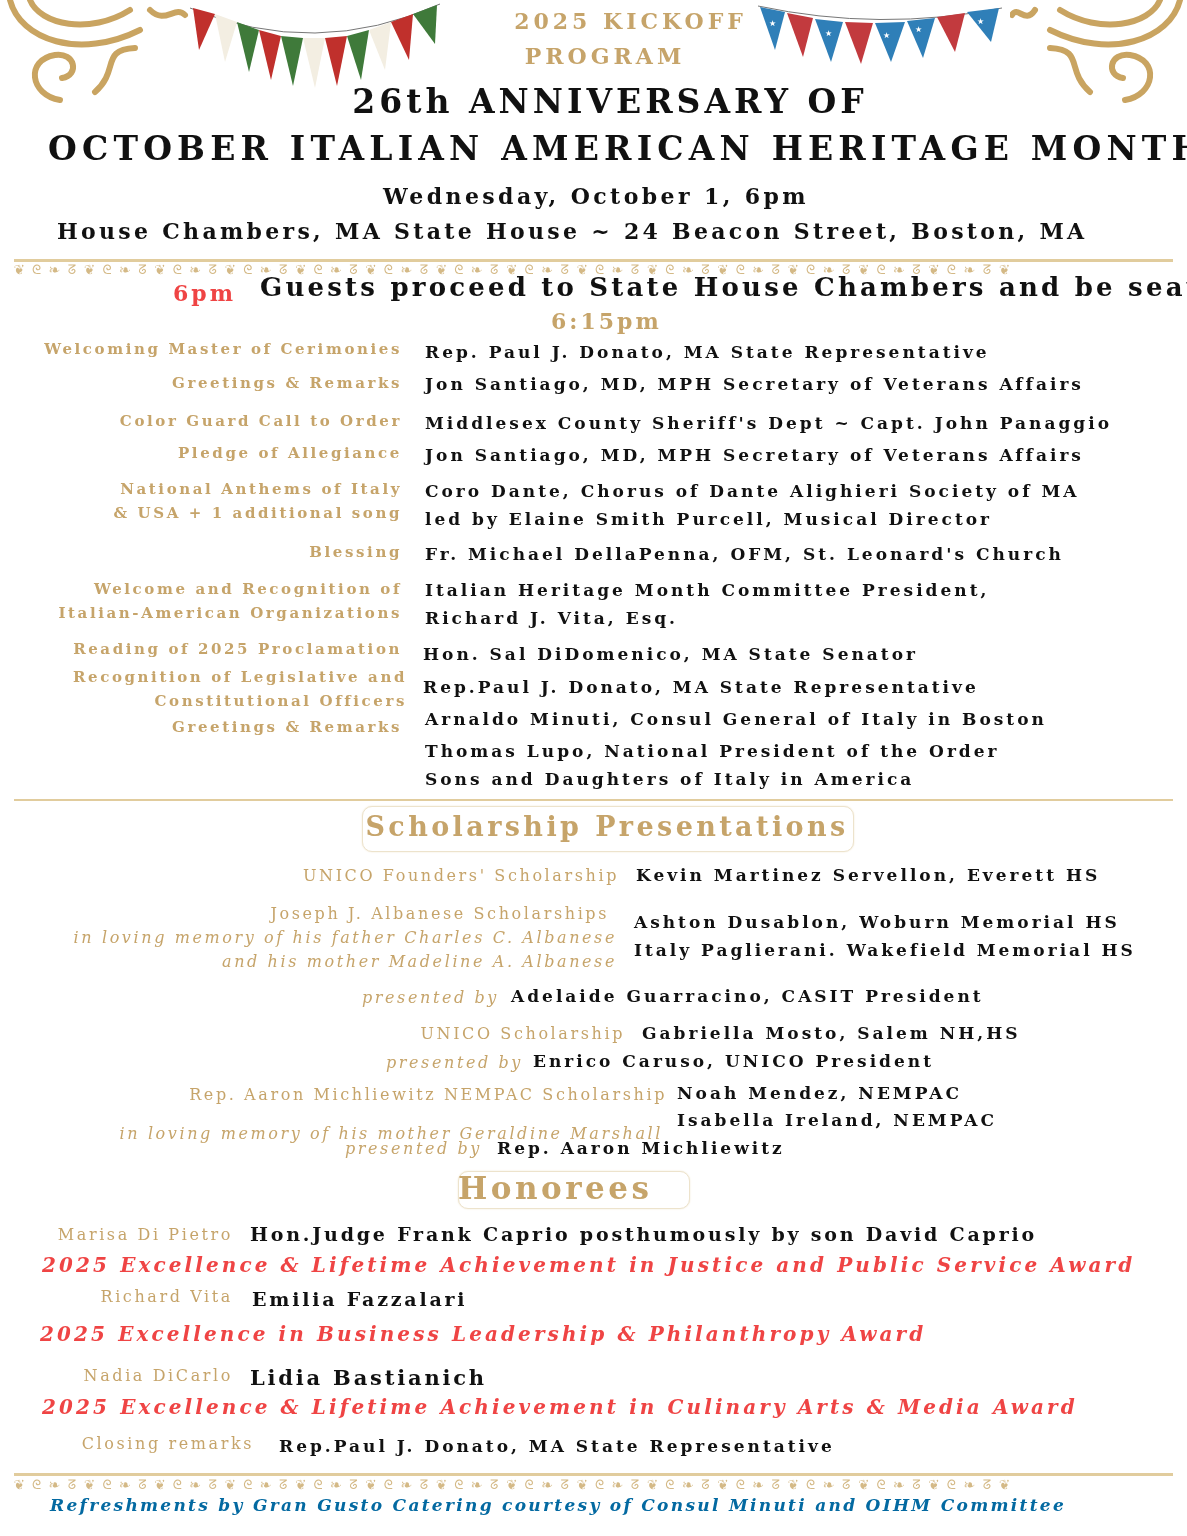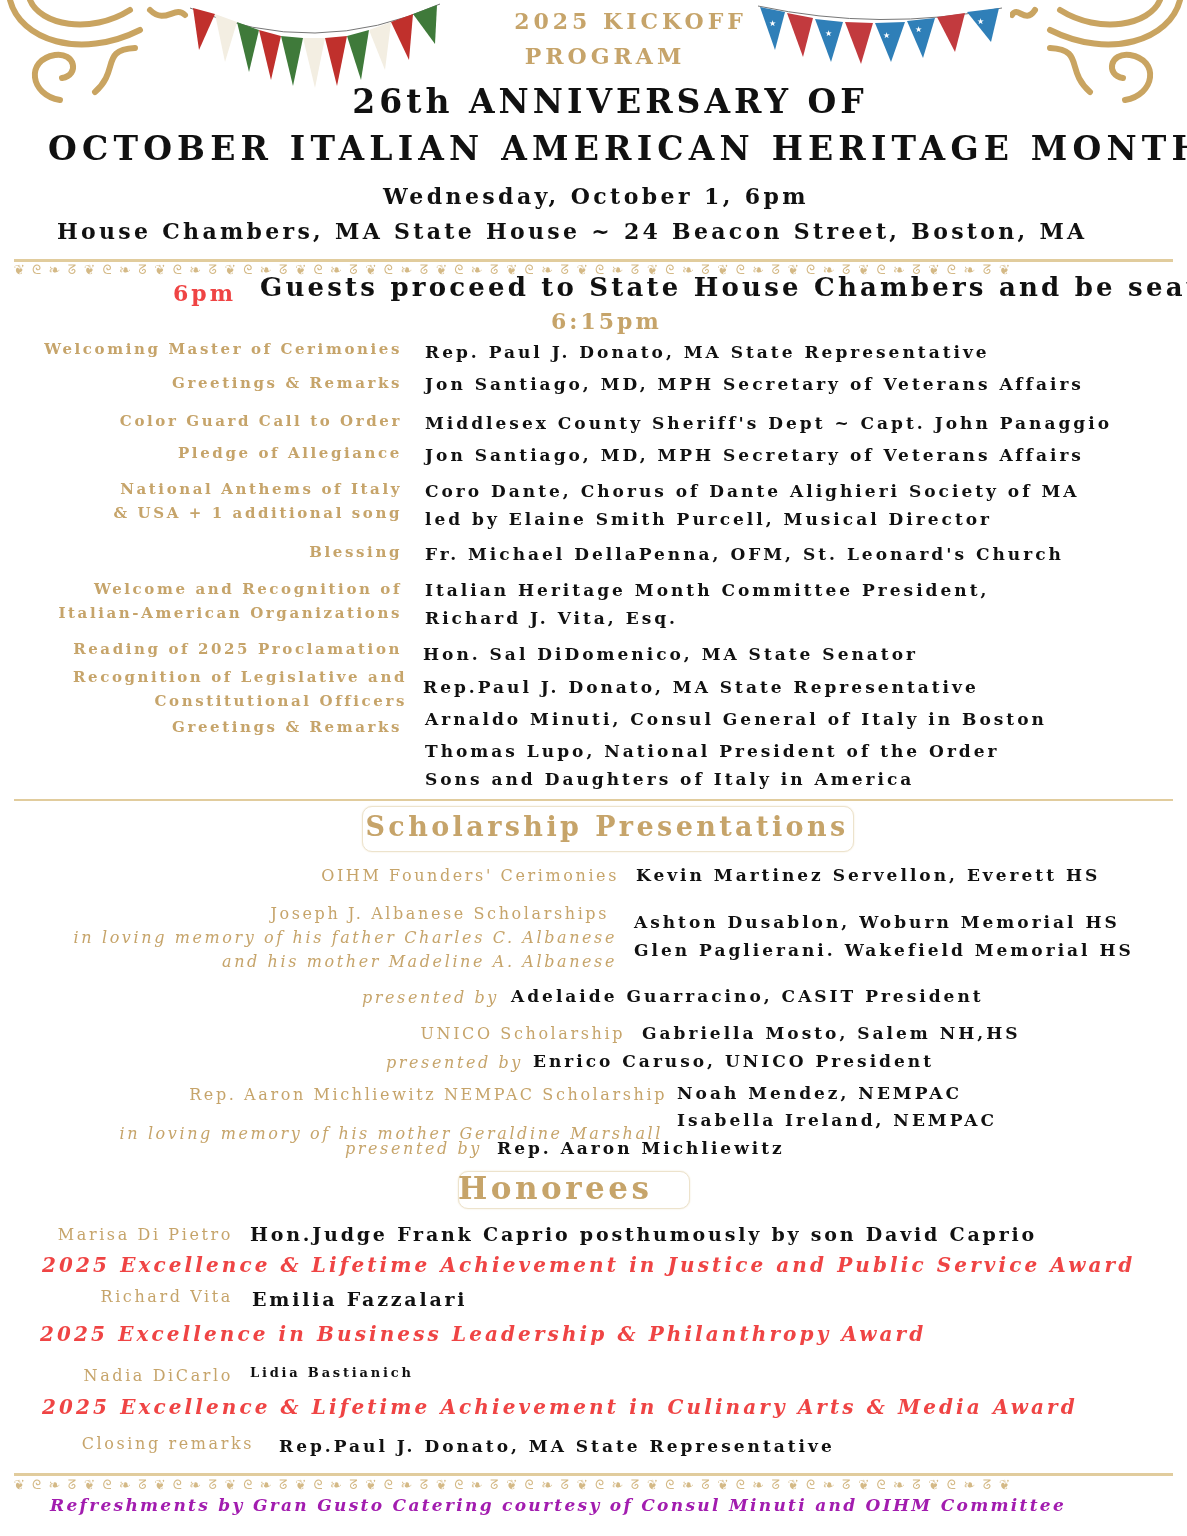--- a/index.html
+++ b/index.html
@@ -123,28 +123,28 @@
   <div class="abs val" style="left:425px;top:741px">Thomas Lupo, National President of the Order</div>
   <div class="abs val" style="left:425px;top:769px">Sons and Daughters of Italy in America</div>
 </div>
 
 <div class="rule" style="top:799px;height:2px;"></div>
 
 <div class="box" style="left:362px;top:806px;width:490px;height:44px;"></div>
 <div class="abs" style="left:362px;width:490px;text-align:center;top:811px;font-size:27px;font-weight:bold;color:#c6a46a;letter-spacing:3.4px;">Scholarship Presentations</div>
 
 <div>
-  <div class="abs lab" style="right:568px;top:866px;font-weight:normal;font-size:16px;">OIHM Founders' Cerimonies</div>
+  <div class="abs lab" style="right:568px;top:866px;font-weight:normal;font-size:16px;">UNICO Founders' Scholarship</div>
   <div class="abs val" style="left:636px;top:865px;">Kevin Martinez Servellon, Everett HS</div>
 
   <div class="abs lab" style="right:578px;top:904px;font-weight:normal;font-size:16px;">Joseph J. Albanese Scholarships</div>
   <div class="abs lab ital" style="right:570px;top:928px;font-weight:normal;font-size:16px;">in loving memory of his father Charles C. Albanese</div>
   <div class="abs lab ital" style="right:570px;top:952px;font-weight:normal;font-size:16px;">and his mother Madeline A. Albanese</div>
   <div class="abs val" style="left:634px;top:912px;">Ashton Dusablon, Woburn Memorial HS</div>
-  <div class="abs val" style="left:634px;top:940px;">Glen Paglierani. Wakefield Memorial HS</div>
+  <div class="abs val" style="left:634px;top:940px;">Italy Paglierani. Wakefield Memorial HS</div>
 
   <div class="abs lab ital" style="right:688px;top:988px;font-weight:normal;font-size:16px;">presented by</div>
   <div class="abs val" style="left:511px;top:986px;">Adelaide Guarracino, CASIT President</div>
 
   <div class="abs lab" style="right:562px;top:1024px;font-weight:normal;font-size:16px;">UNICO Scholarship</div>
   <div class="abs val" style="left:642px;top:1023px;">Gabriella Mosto, Salem NH,HS</div>
 
   <div class="abs lab ital" style="right:664px;top:1053px;font-weight:normal;font-size:16px;">presented by</div>
   <div class="abs val" style="left:533px;top:1051px;">Enrico Caruso, UNICO President</div>
 
@@ -163,23 +163,23 @@
 <div>
   <div class="abs lab" style="right:954px;top:1225px;font-weight:normal;font-size:16px;">Marisa Di Pietro</div>
   <div class="abs val" style="left:250px;top:1223px;font-size:19px;letter-spacing:2.8px;">Hon.Judge Frank Caprio posthumously by son David Caprio</div>
   <div class="abs gold ital" style="left:42px;top:1253px;font-size:20px;font-weight:bold;letter-spacing:3.1px;">2025 Excellence &amp; Lifetime Achievement in Justice and Public Service Award</div>
 
   <div class="abs lab" style="right:954px;top:1287px;font-weight:normal;font-size:16px;">Richard Vita</div>
   <div class="abs val" style="left:252px;top:1288px;font-size:19px;letter-spacing:2.8px;">Emilia Fazzalari</div>
   <div class="abs gold ital" style="left:40px;top:1322px;font-size:20px;font-weight:bold;letter-spacing:3.1px;">2025 Excellence in Business Leadership &amp; Philanthropy Award</div>
 
   <div class="abs lab" style="right:954px;top:1366px;font-weight:normal;font-size:16px;">Nadia DiCarlo</div>
-  <div class="abs val" style="left:250px;top:1365px;font-size:13px;letter-spacing:2.8px;">Lidia Bastianich</div>
+  <div class="abs val" style="left:250px;top:1365px;font-size:21px;letter-spacing:2.8px;">Lidia Bastianich</div>
   <div class="abs gold ital" style="left:42px;top:1395px;font-size:20px;font-weight:bold;letter-spacing:3.1px;">2025 Excellence &amp; Lifetime Achievement in Culinary Arts &amp; Media Award</div>
 
   <div class="abs lab" style="right:933px;top:1434px;font-weight:normal;font-size:16px;">Closing remarks</div>
   <div class="abs val" style="left:279px;top:1436px;">Rep.Paul J. Donato, MA State Representative</div>
 </div>
 
 <div class="rule" style="top:1473px;"></div>
 <div class="orn" style="top:1478px;">❦ ᘓ ❧ ᘔ ❦ ᘓ ❧ ᘔ ❦ ᘓ ❧ ᘔ ❦ ᘓ ❧ ᘔ ❦ ᘓ ❧ ᘔ ❦ ᘓ ❧ ᘔ ❦ ᘓ ❧ ᘔ ❦ ᘓ ❧ ᘔ ❦ ᘓ ❧ ᘔ ❦ ᘓ ❧ ᘔ ❦ ᘓ ❧ ᘔ ❦ ᘓ ❧ ᘔ ❦ ᘓ ❧ ᘔ ❦ ᘓ ❧ ᘔ ❦</div>
 
-<div class="abs" style="left:50px;top:1495px;font-size:17px;font-weight:bold;font-style:italic;letter-spacing:2.3px;color:#a21caf;text-align:right;">Refreshments by Gran Gusto Catering courtesy of Consul Minuti and OIHM Committee</div>
+<div class="abs" style="left:50px;top:1495px;font-size:17px;font-weight:bold;font-style:italic;letter-spacing:2.3px;color:#0369a1;text-align:right;">Refreshments by Gran Gusto Catering courtesy of Consul Minuti and OIHM Committee</div>
 
 </body></html>

